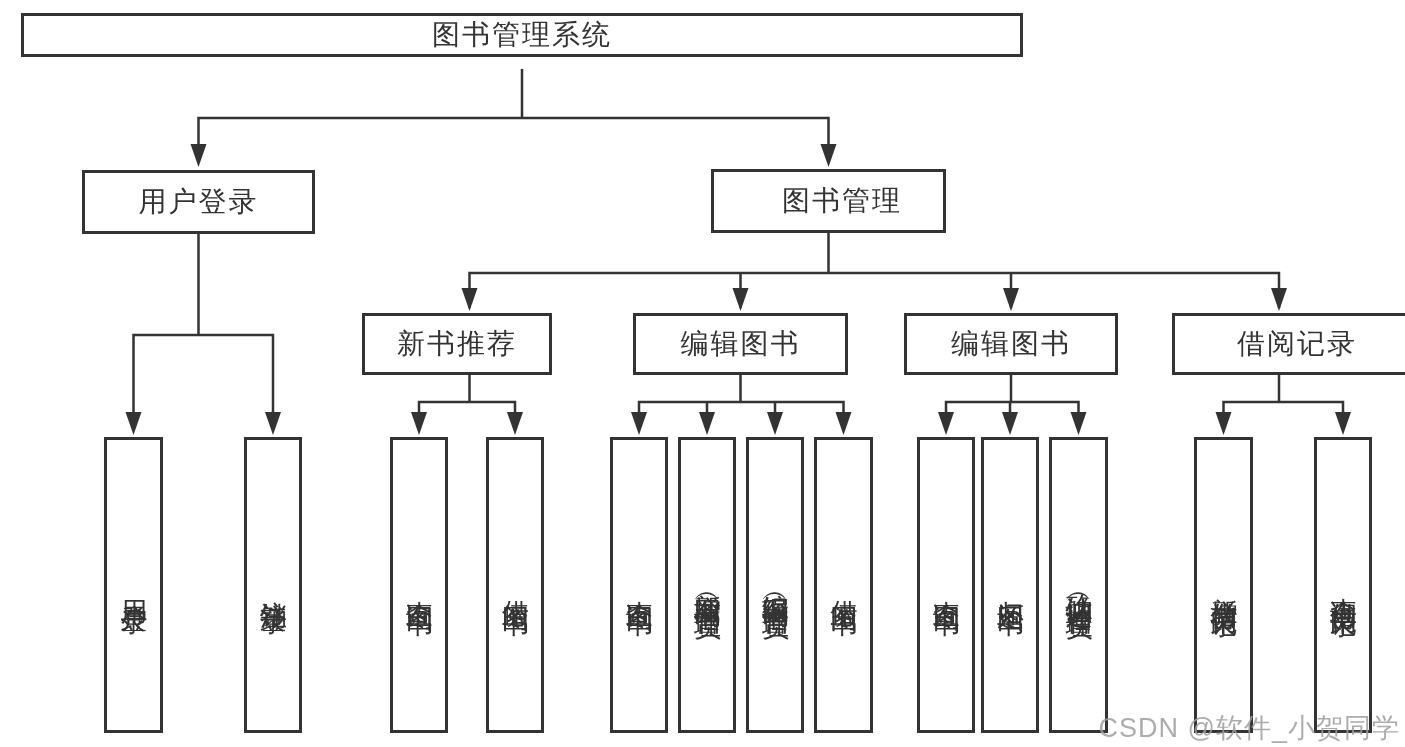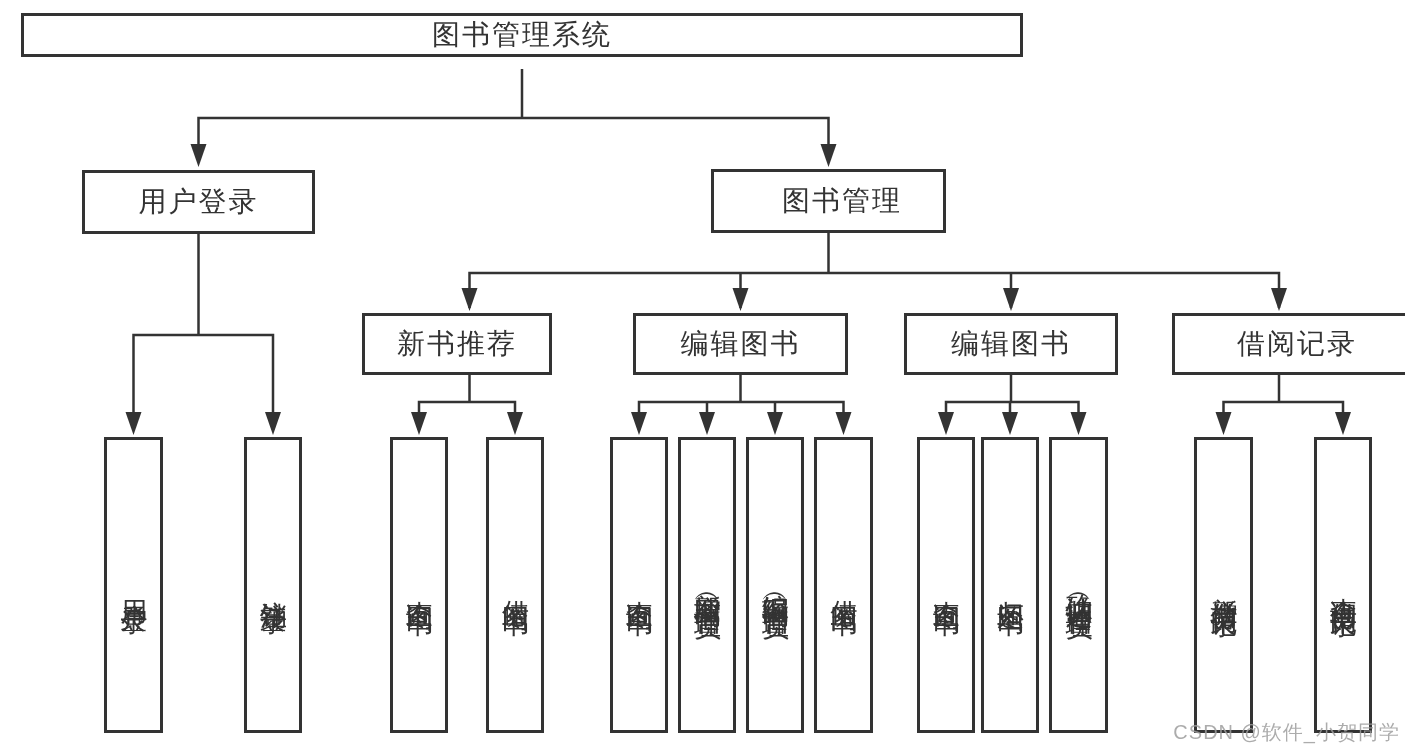--- a/index.html
+++ b/index.html
@@ -67,21 +67,21 @@
   #leaf-c3 { left: 814px;  width: 59px; }
   #leaf-d0 { left: 917px;  width: 58px; }
   #leaf-d1 { left: 981px;  width: 58px; }
   #leaf-d2 { left: 1049px; width: 59px; }
   #leaf-e0 { left: 1194px; width: 59px; }
   #leaf-e1 { left: 1314px; width: 58px; }
   .watermark {
     position: absolute;
     right: 5px;
     bottom: 1px;
-    font-size: 20px;
+    font-size: 27px;
     letter-spacing: 1px;
     color: #9e9e9e;
     opacity: 0.85;
     white-space: nowrap;
   }
 </style>
 </head>
 <body>
 
 <div class="stage">

